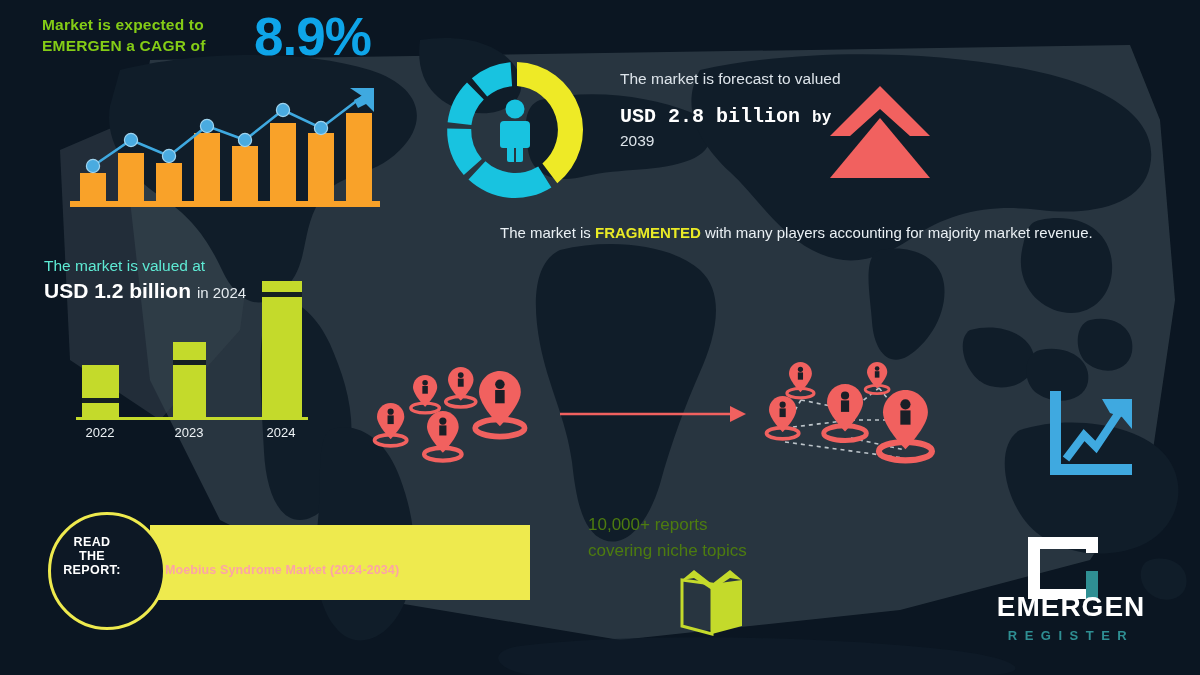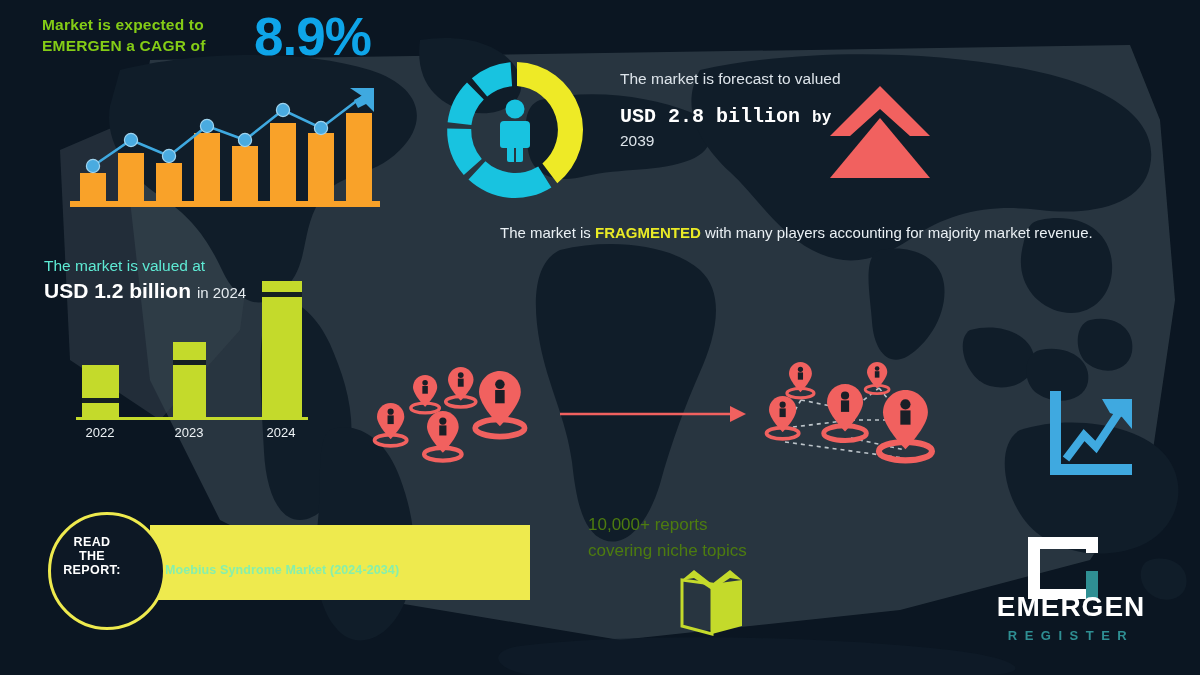--- a/index.html
+++ b/index.html
@@ -48,21 +48,21 @@
   
   #pins-left{position:absolute;left:355px;top:365px;width:190px;height:110px;}
   #pins-right{position:absolute;left:755px;top:358px;width:205px;height:122px;}
   #flow-arrow{position:absolute;left:558px;top:400px;width:190px;height:28px;}
 
   
   #growth-icon{position:absolute;left:1040px;top:385px;width:100px;height:100px;}
 
   
   #report-bar{position:absolute;left:150px;top:525px;width:380px;height:75px;background:#eeea4e;}
-  #report-title{position:absolute;left:165px;top:563px;font-size:12.5px;font-weight:700;color:#86efac;letter-spacing:.1px;}
+  #report-title{position:absolute;left:165px;top:563px;font-size:12.5px;font-weight:700;color:#fca5a5;letter-spacing:.1px;}
   #report-circle{position:absolute;left:48px;top:512px;width:112px;height:112px;border-radius:50%;
      background:#0d1825;border:3px solid #eeea4e;}
   #report-circle-label{position:absolute;left:36px;top:535px;width:112px;text-align:center;
      font-size:12.5px;font-weight:700;color:#ffffff;line-height:14px;letter-spacing:.4px;}
 
   
   #reports-block{left:588px;top:512px;width:230px;font-size:17px;line-height:26px;color:#4d7c0f;}
   #book-icon{position:absolute;left:672px;top:568px;width:80px;height:70px;}
   #logo-square{position:absolute;left:1026px;top:535px;width:74px;height:66px;}
   #logo-name{position:absolute;left:985px;top:592px;width:172px;text-align:center;

